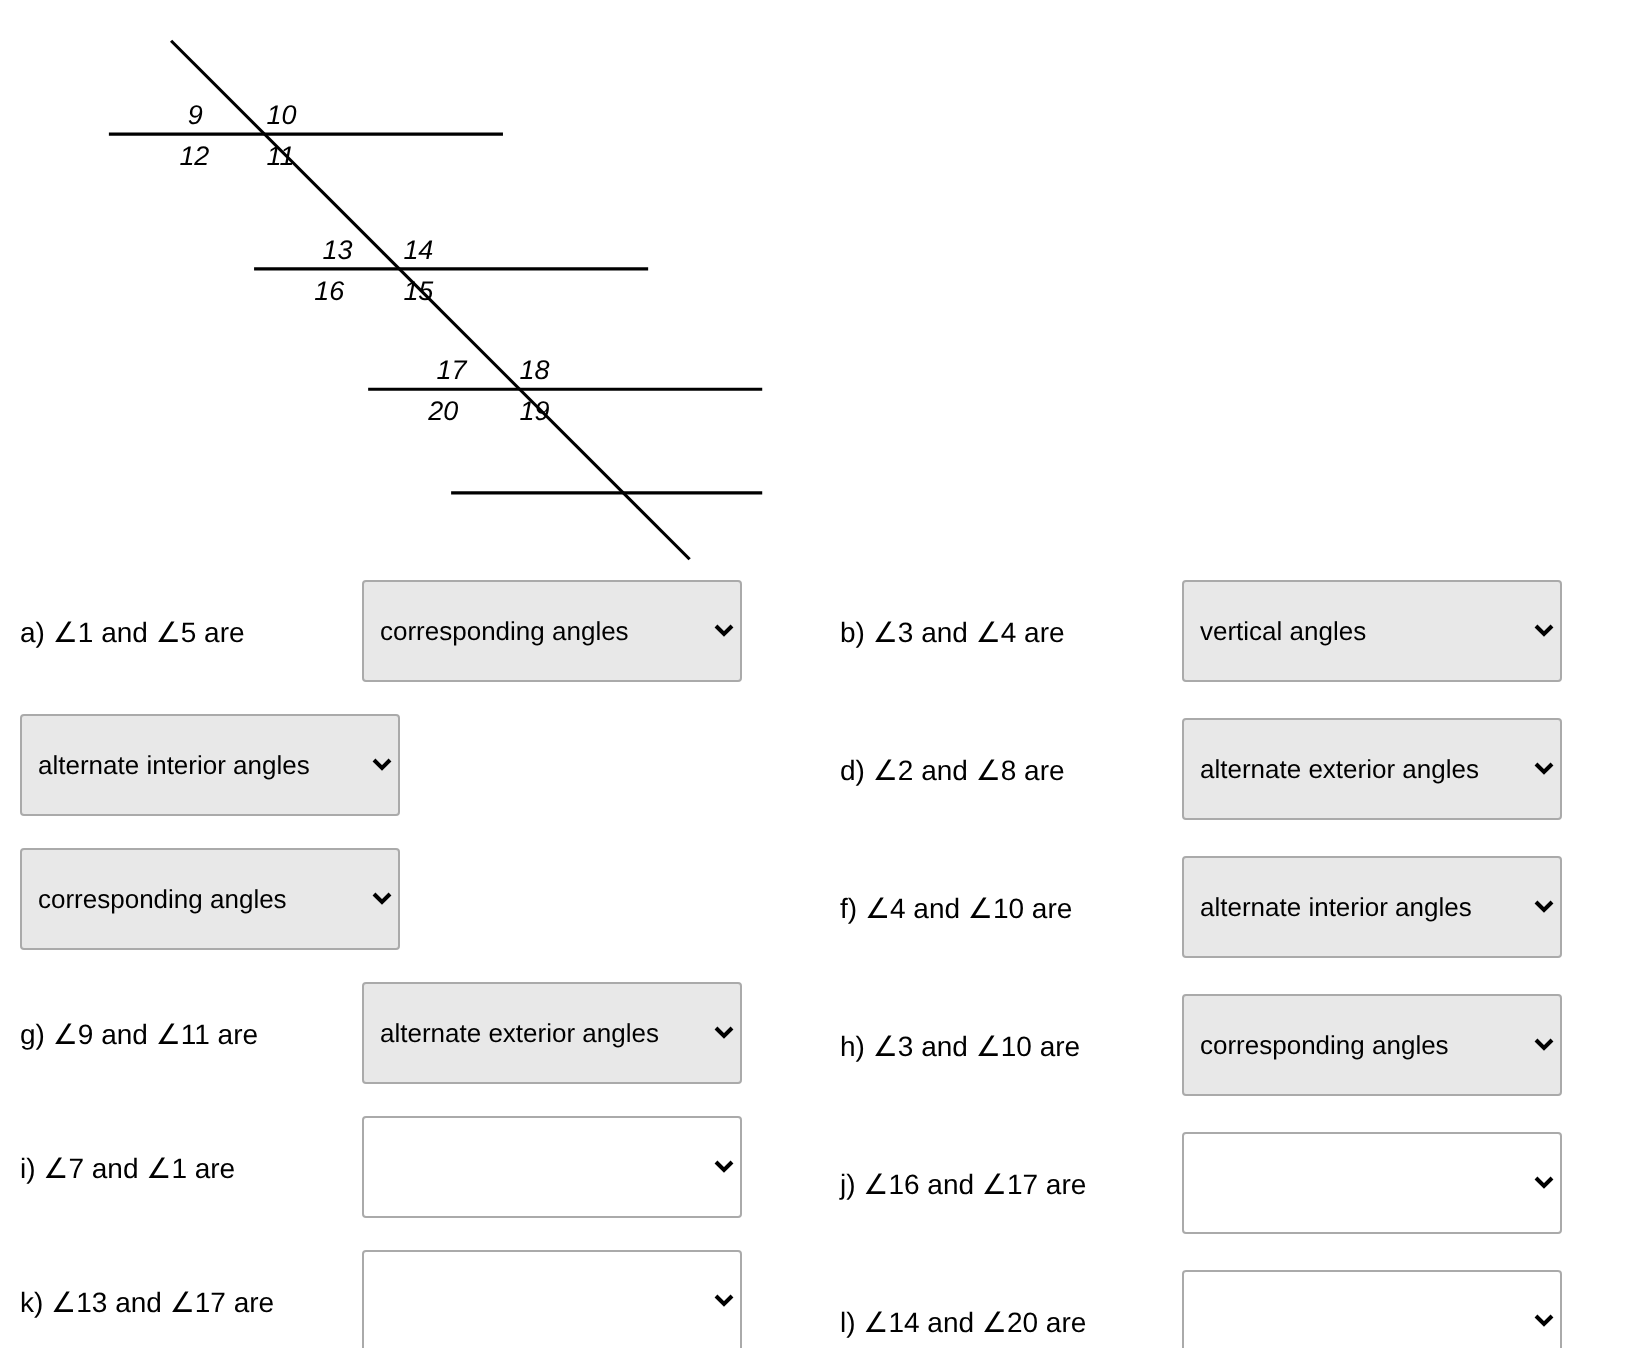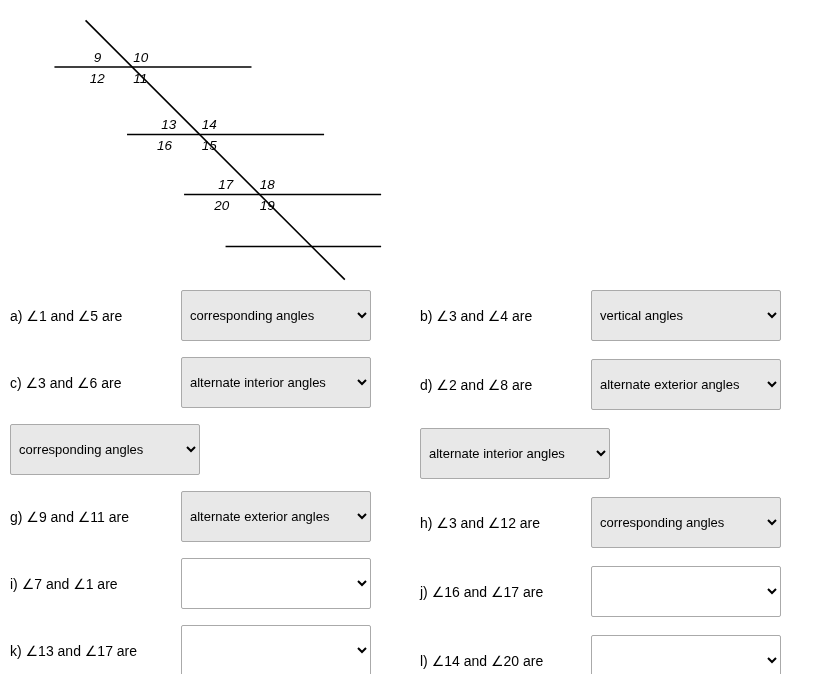--- a/index.html
+++ b/index.html
@@ -103,21 +103,20 @@
     <text x="228" y="193" font-size="13" font-style="italic" fill="#000">19</text>
   </svg>
 </div>
 
 <div class="left-col">
 <div class="q-row">
       <span class="q-label">a) ∠1 and ∠5 are</span>
       <select class="ans selected"><option value=""></option><option value="vertical angles">vertical angles</option><option value="corresponding angles" selected="">corresponding angles</option><option value="alternate interior angles">alternate interior angles</option><option value="alternate exterior angles">alternate exterior angles</option><option value="co-interior angles">co-interior angles</option><option value="linear pair">linear pair</option></select>
     </div>
     <div class="q-row">
-      <span class="q-label">c) ∠3 and ∠6 are</span>
       <select class="ans selected"><option value=""></option><option value="vertical angles">vertical angles</option><option value="corresponding angles">corresponding angles</option><option value="alternate interior angles" selected="">alternate interior angles</option><option value="alternate exterior angles">alternate exterior angles</option><option value="co-interior angles">co-interior angles</option><option value="linear pair">linear pair</option></select>
     </div>
     <div class="q-row">
       <select class="ans selected"><option value=""></option><option value="vertical angles">vertical angles</option><option value="corresponding angles" selected="">corresponding angles</option><option value="alternate interior angles">alternate interior angles</option><option value="alternate exterior angles">alternate exterior angles</option><option value="co-interior angles">co-interior angles</option><option value="linear pair">linear pair</option></select>
     </div>
     <div class="q-row">
       <span class="q-label">g) ∠9 and ∠11 are</span>
       <select class="ans selected"><option value=""></option><option value="vertical angles">vertical angles</option><option value="corresponding angles">corresponding angles</option><option value="alternate interior angles">alternate interior angles</option><option value="alternate exterior angles" selected="">alternate exterior angles</option><option value="co-interior angles">co-interior angles</option><option value="linear pair">linear pair</option></select>
     </div>
     <div class="q-row">
@@ -133,24 +132,25 @@
 <div class="right-col">
 <div class="q-row">
       <span class="q-label">b) ∠3 and ∠4 are</span>
       <select class="ans selected"><option value=""></option><option value="vertical angles" selected="">vertical angles</option><option value="corresponding angles">corresponding angles</option><option value="alternate interior angles">alternate interior angles</option><option value="alternate exterior angles">alternate exterior angles</option><option value="co-interior angles">co-interior angles</option><option value="linear pair">linear pair</option></select>
     </div>
     <div class="q-row">
       <span class="q-label">d) ∠2 and ∠8 are</span>
       <select class="ans selected"><option value=""></option><option value="vertical angles">vertical angles</option><option value="corresponding angles">corresponding angles</option><option value="alternate interior angles">alternate interior angles</option><option value="alternate exterior angles" selected="">alternate exterior angles</option><option value="co-interior angles">co-interior angles</option><option value="linear pair">linear pair</option></select>
     </div>
     <div class="q-row">
+      <span class="q-label">f) ∠4 and ∠10 are</span>
       <select class="ans selected"><option value=""></option><option value="vertical angles">vertical angles</option><option value="corresponding angles">corresponding angles</option><option value="alternate interior angles" selected="">alternate interior angles</option><option value="alternate exterior angles">alternate exterior angles</option><option value="co-interior angles">co-interior angles</option><option value="linear pair">linear pair</option></select>
     </div>
     <div class="q-row">
-      <span class="q-label">h) ∠3 and ∠12 are</span>
+      <span class="q-label">h) ∠3 and ∠10 are</span>
       <select class="ans selected"><option value=""></option><option value="vertical angles">vertical angles</option><option value="corresponding angles" selected="">corresponding angles</option><option value="alternate interior angles">alternate interior angles</option><option value="alternate exterior angles">alternate exterior angles</option><option value="co-interior angles">co-interior angles</option><option value="linear pair">linear pair</option></select>
     </div>
     <div class="q-row">
       <span class="q-label">j) ∠16 and ∠17 are</span>
       <select class="ans"><option value=""></option><option value="vertical angles">vertical angles</option><option value="corresponding angles">corresponding angles</option><option value="alternate interior angles">alternate interior angles</option><option value="alternate exterior angles">alternate exterior angles</option><option value="co-interior angles">co-interior angles</option><option value="linear pair">linear pair</option></select>
     </div>
     <div class="q-row">
       <span class="q-label">l) ∠14 and ∠20 are</span>
       <select class="ans"><option value=""></option><option value="vertical angles">vertical angles</option><option value="corresponding angles">corresponding angles</option><option value="alternate interior angles">alternate interior angles</option><option value="alternate exterior angles">alternate exterior angles</option><option value="co-interior angles">co-interior angles</option><option value="linear pair">linear pair</option></select>
     </div>

